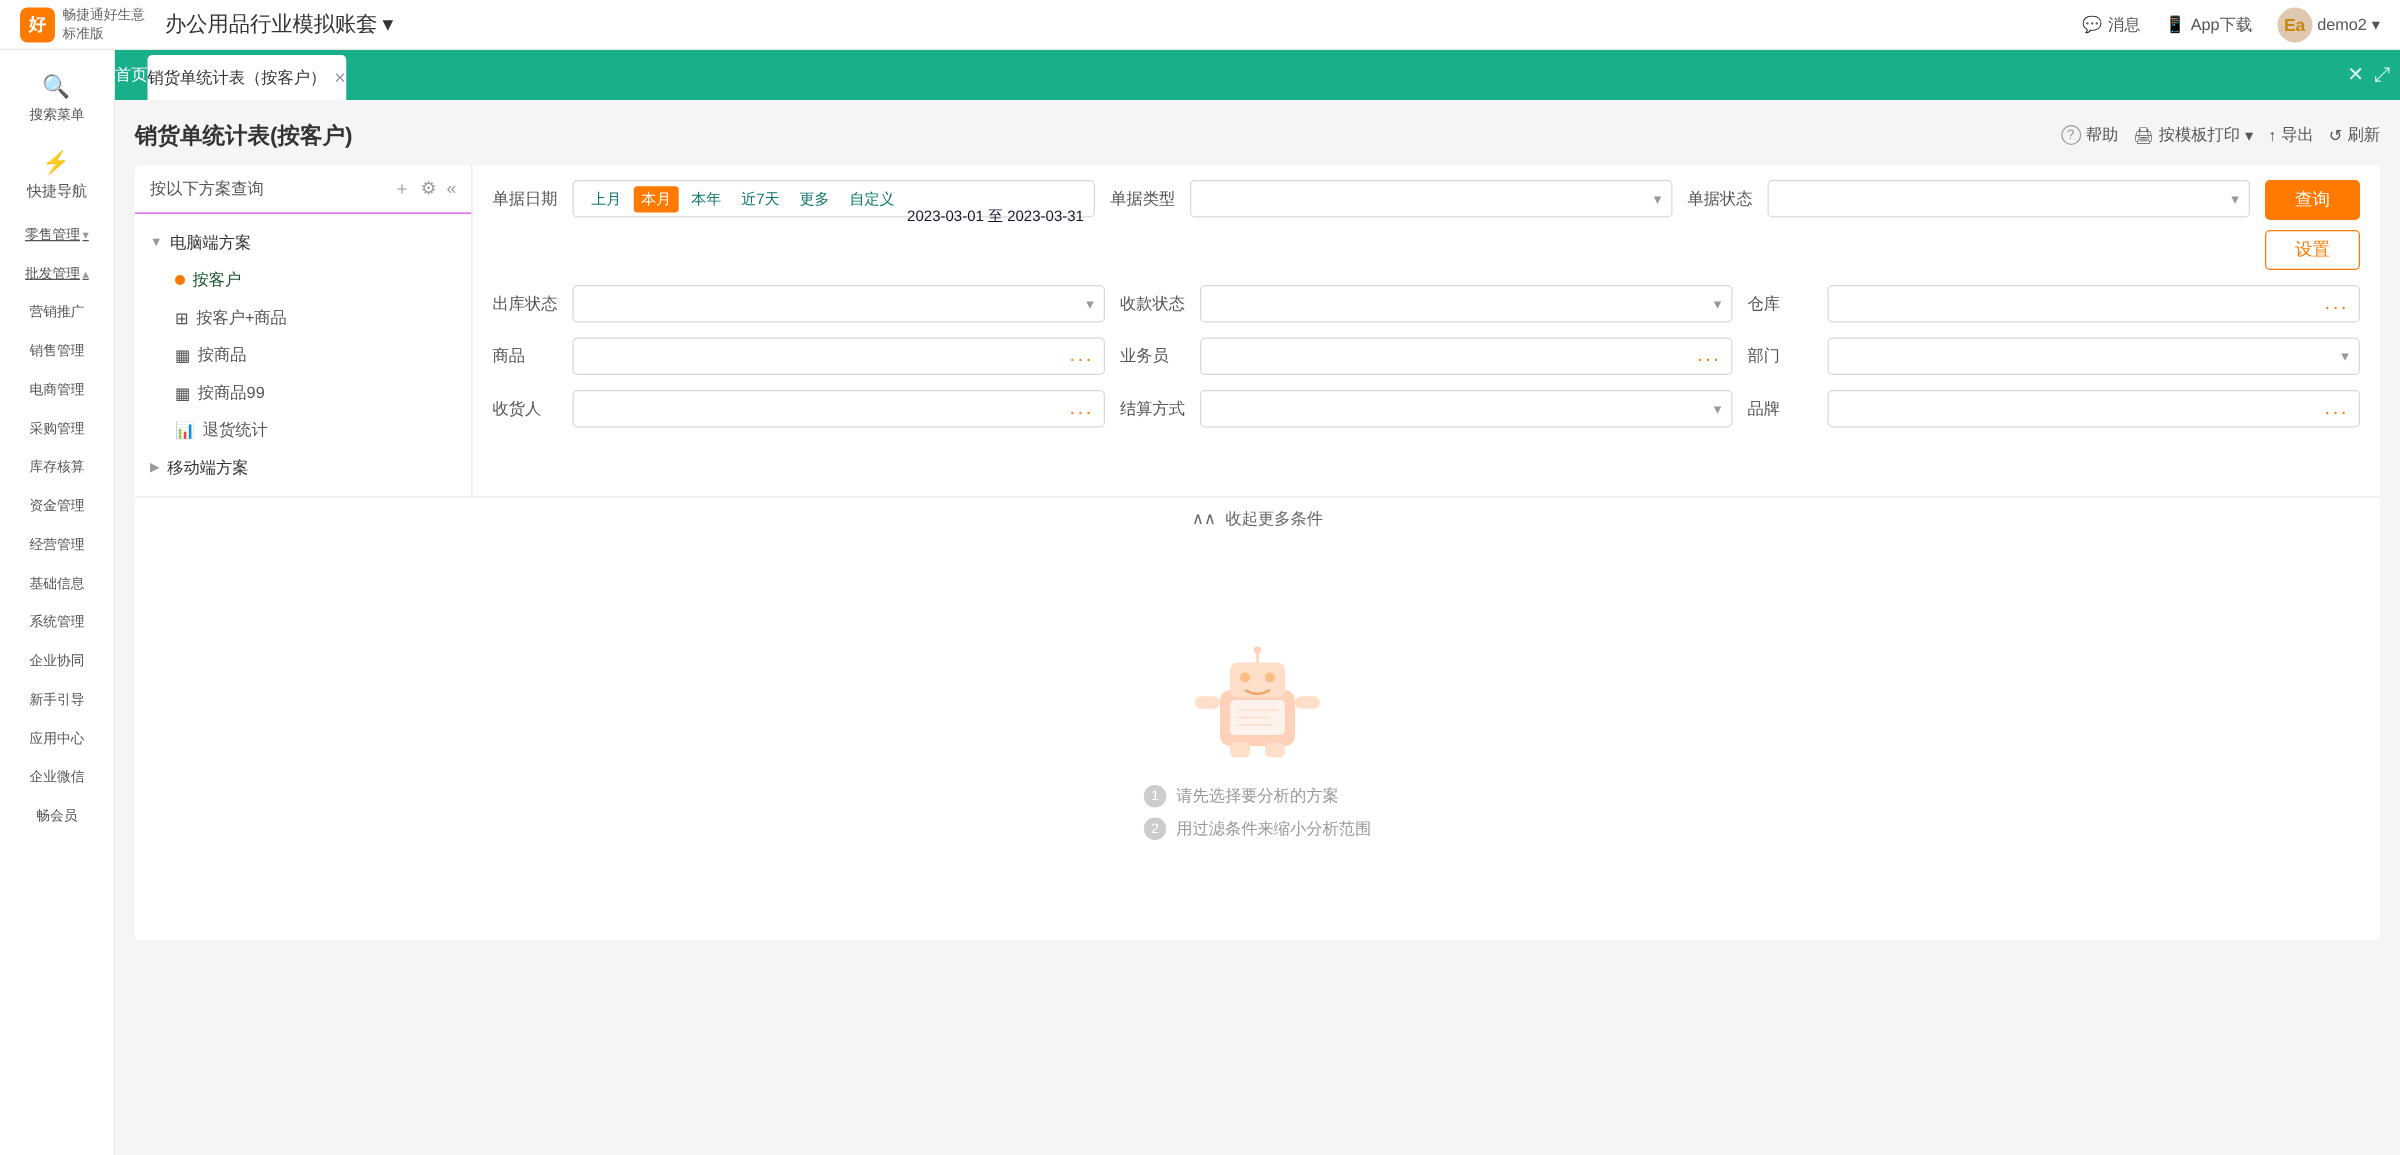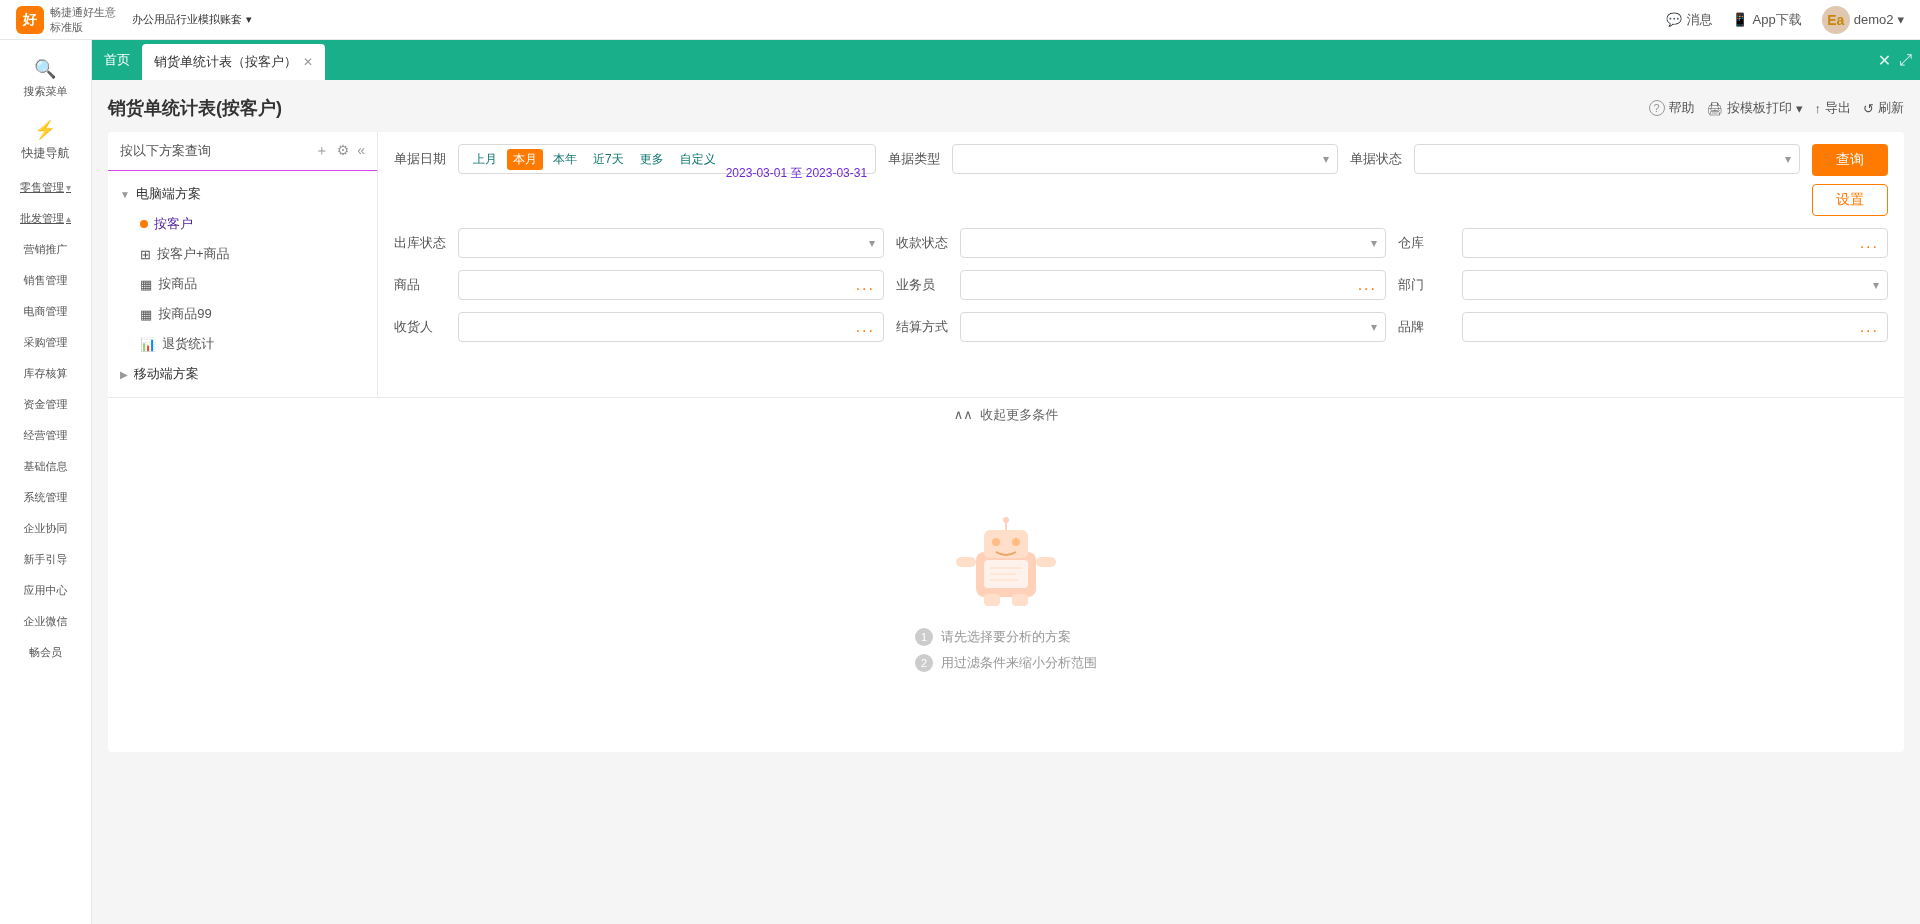--- a/index.html
+++ b/index.html
@@ -6,21 +6,21 @@
     body { font-family: 'Microsoft YaHei', Arial, sans-serif; font-size: 13px; background: #f5f5f5; color: #333; overflow: hidden; }
 
     
     .app-wrapper { display: flex; flex-direction: column; height: 924px; width: 1920px; }
     .top-header { height: 40px; background: #fff; display: flex; align-items: center; justify-content: space-between; padding: 0 16px; border-bottom: 1px solid #e8e8e8; }
     .top-header-left { display: flex; align-items: center; gap: 8px; }
     .logo-area { display: flex; align-items: center; gap: 6px; }
     .logo-icon { width: 28px; height: 28px; background: #ff7a00; border-radius: 6px; display: flex; align-items: center; justify-content: center; }
     .logo-icon span { color: #fff; font-size: 14px; font-weight: bold; }
     .logo-text { font-size: 11px; color: #666; line-height: 1.3; }
-    .industry-selector { display: flex; align-items: center; gap: 4px; color: #333; font-size: 11px; cursor: pointer; padding: 4px 8px; border-radius: 4px; }
+    .industry-selector { display: flex; align-items: center; gap: 4px; color: #333; font-size: 17px; cursor: pointer; padding: 4px 8px; border-radius: 4px; }
     .top-header-right { display: flex; align-items: center; gap: 20px; }
     .header-action { display: flex; align-items: center; gap: 4px; color: #555; cursor: pointer; font-size: 13px; }
     .user-avatar { width: 28px; height: 28px; border-radius: 50%; background: #e0c8b0; overflow: hidden; display: flex; align-items: center; justify-content: center; font-size: 12px; color: #8b5a2b; }
 
     
     .main-layout { display: flex; flex: 1; overflow: hidden; }
 
     
     .sidebar { width: 92px; background: #fff; border-right: 1px solid #e8e8e8; display: flex; flex-direction: column; align-items: center; padding-top: 8px; overflow-y: auto; flex-shrink: 0; }
     .sidebar-item { width: 100%; display: flex; flex-direction: column; align-items: center; padding: 10px 4px; cursor: pointer; color: #555; font-size: 12px; gap: 4px; }
@@ -28,21 +28,21 @@
     .sidebar-search { font-size: 11px; }
     .sidebar-nav-item { width: 100%; display: flex; flex-direction: column; align-items: center; padding: 8px 4px; cursor: pointer; font-size: 11px; color: #555; gap: 3px; }
     .sidebar-nav-item.has-sub { flex-direction: row; justify-content: center; align-items: center; gap: 2px; text-decoration: underline; }
     .expand-arrow { font-size: 10px; color: #999; }
 
     
     .content-area { flex: 1; display: flex; flex-direction: column; overflow: hidden; }
 
     
     .tab-bar { height: 40px; background: #1aaf8b; display: flex; align-items: center; padding: 0 0 0 0; }
-    .tab-item { height: 40px; display: flex; align-items: center; padding: 0 12px; cursor: pointer; font-size: 13px; color: rgba(255,255,255,0.85); gap: 6px; }
+    .tab-item { height: 40px; display: flex; align-items: center; padding: 0 0; cursor: pointer; font-size: 13px; color: rgba(255,255,255,0.85); gap: 6px; }
     .tab-item.home { color: #fff; }
     .tab-item.active { background: #fff; color: #333; border-radius: 4px 4px 0 0; margin-top: 4px; height: 36px; }
     .tab-close { cursor: pointer; color: #999; font-size: 12px; }
     .tab-bar-actions { margin-left: auto; display: flex; align-items: center; gap: 8px; padding-right: 8px; }
     .tab-bar-btn { color: rgba(255,255,255,0.85); cursor: pointer; font-size: 16px; }
 
     
     .page-content { flex: 1; overflow: auto; background: #f5f5f5; padding: 16px; }
     .page-header { display: flex; align-items: center; justify-content: space-between; margin-bottom: 12px; }
     .page-title { font-size: 18px; font-weight: 600; color: #333; }
@@ -59,36 +59,36 @@
     .filter-left-title { font-size: 13px; color: #555; }
     .filter-left-actions { display: flex; gap: 8px; }
     .filter-left-action { cursor: pointer; color: #999; font-size: 14px; }
     .scheme-tree { padding: 8px 0; }
     .scheme-group { }
     .scheme-group-header { display: flex; align-items: center; gap: 6px; padding: 6px 12px; cursor: pointer; }
     .scheme-group-icon { color: #999; font-size: 10px; }
     .scheme-group-label { font-size: 13px; color: #333; }
     .scheme-items { padding-left: 20px; }
     .scheme-item { display: flex; align-items: center; gap: 6px; padding: 6px 12px; cursor: pointer; font-size: 13px; color: #555; }
-    .scheme-item.active { color: #4c1d95; }
+    .scheme-item.active { color: #14532d; }
     .scheme-item-icon { font-size: 13px; }
     .scheme-item-dot { width: 8px; height: 8px; border-radius: 50%; background: #ff7a00; flex-shrink: 0; }
 
     
     .filter-right { flex: 1; padding: 12px 16px; }
     .filter-label { font-size: 13px; color: #555; white-space: nowrap; min-width: 56px; }
     .filter-control { flex: 1; border: 1px solid #d9d9d9; border-radius: 4px; height: 30px; display: flex; align-items: center; padding: 0 8px; background: #fff; cursor: pointer; position: relative; }
     .filter-control-placeholder { flex: 1; font-size: 13px; color: #bbb; }
     .filter-control-arrow { color: #999; font-size: 12px; }
     .filter-control-dots { color: #ff7a00; font-size: 16px; letter-spacing: 2px; }
     .date-range-control { flex: 1; border: 1px solid #d9d9d9; border-radius: 4px; height: 30px; display: flex; align-items: center; padding: 0 8px; background: #fff; gap: 4px; }
     .date-tabs { display: flex; gap: 4px; align-items: center; }
     .date-tab { padding: 2px 6px; font-size: 12px; color: #0f766e; cursor: pointer; border-radius: 3px; }
     .date-tab.active { background: #ff7a00; color: #fff; }
-    .date-range-text { font-size: 12px; color: #6d28d9; margin-top: 28px; }
+    .date-range-text { font-size: 12px; color: #0f172a; margin-top: 28px; }
     .query-btn { background: #ff7a00; color: #fff; border: none; border-radius: 4px; padding: 6px 24px; font-size: 14px; cursor: pointer; height: 32px; }
     .setting-btn { background: #fff; color: #ff7a00; border: 1px solid #ff7a00; border-radius: 4px; padding: 6px 16px; font-size: 14px; cursor: pointer; height: 32px; }
     .btn-group { display: flex; flex-direction: column; gap: 8px; }
 
     
     .collapse-bar { text-align: center; padding: 8px; border-top: 1px solid #e8e8e8; cursor: pointer; color: #666; font-size: 13px; }
 
     
     .empty-state { display: flex; flex-direction: column; align-items: center; justify-content: center; padding: 80px 0; gap: 16px; }
     .empty-icon { width: 120px; height: 100px; position: relative; }

